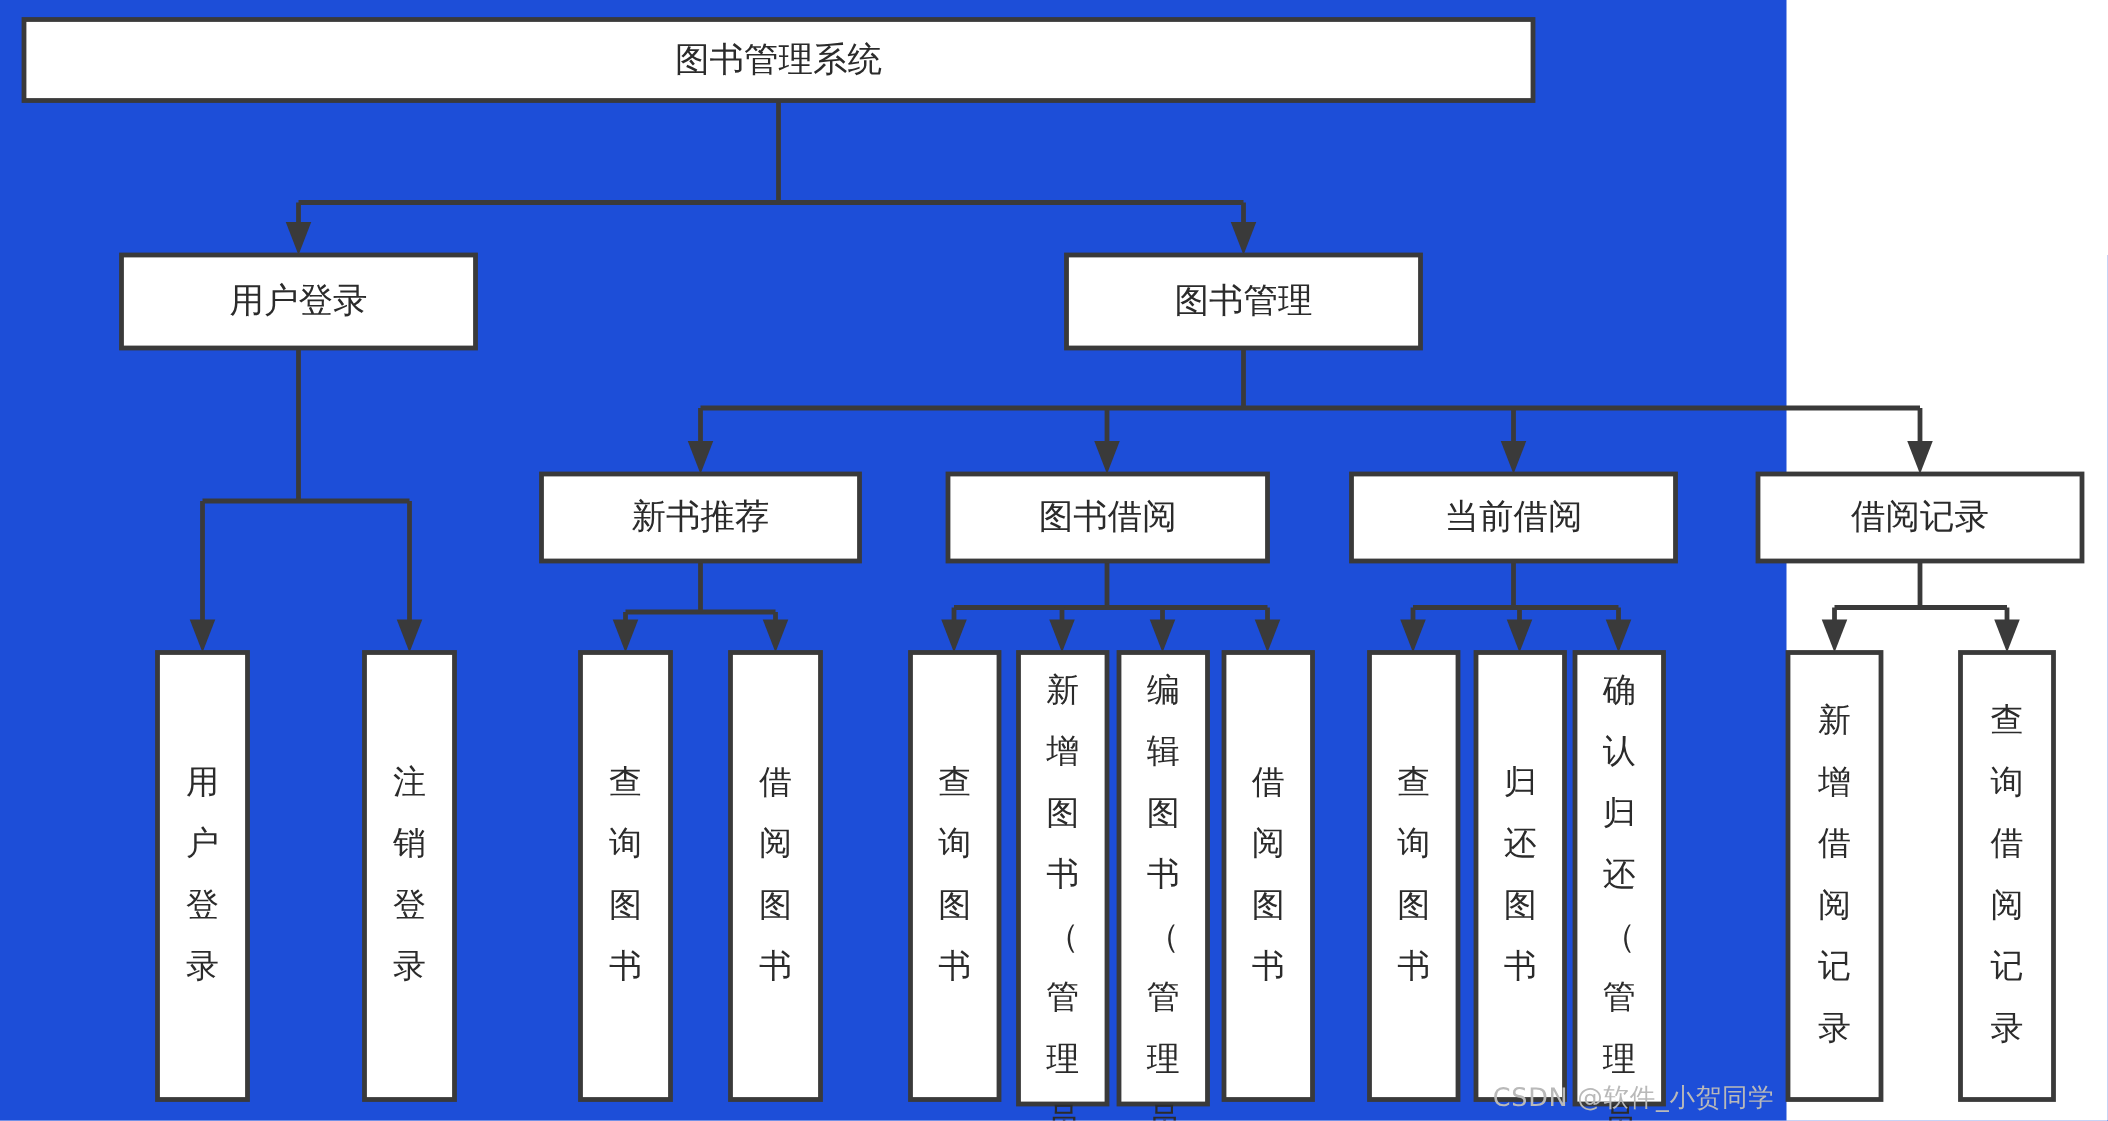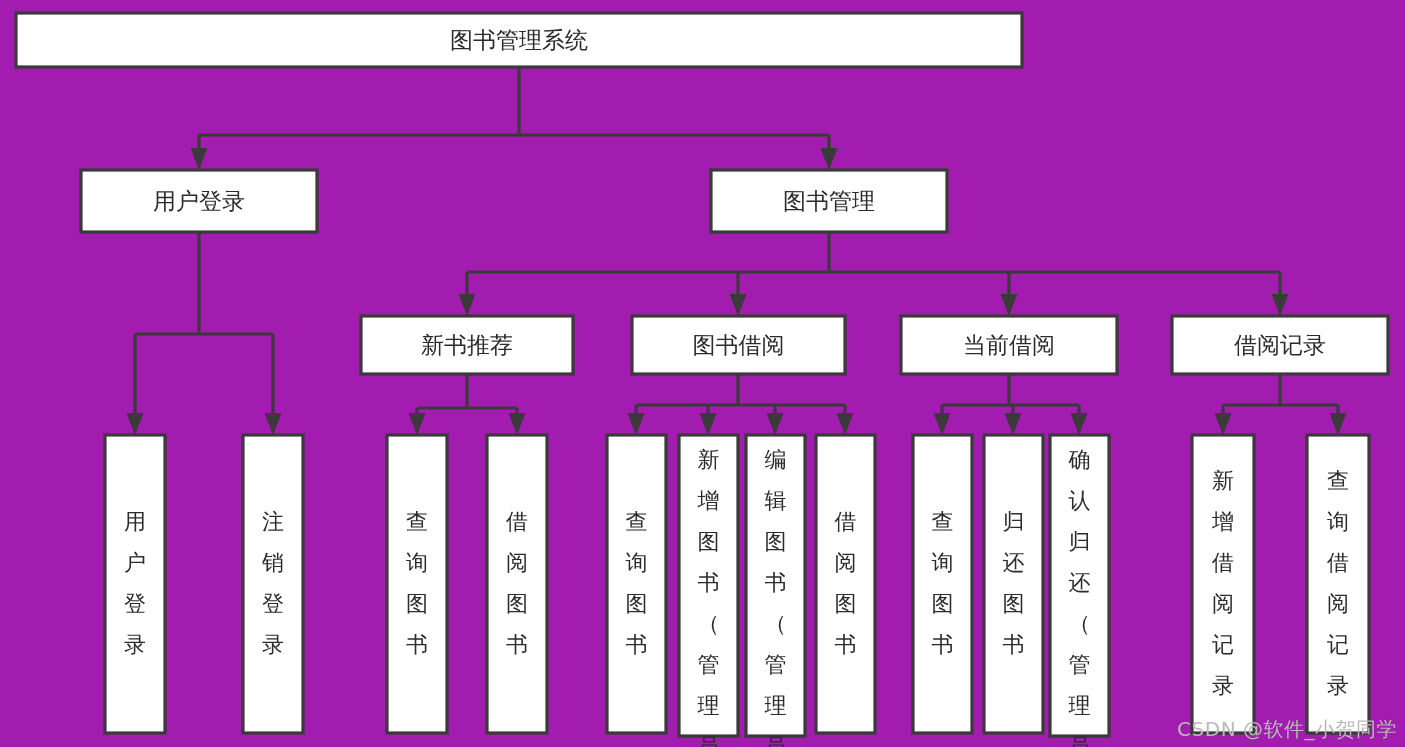--- a/index.html
+++ b/index.html
@@ -8,23 +8,23 @@
     background: #ffffff;
   }
   body {
     width: 1405px;
     height: 747px;
     font-family: "DejaVu Sans", "Liberation Sans", sans-serif;
     overflow: hidden;
   }
   #diagram-root {
     position: relative;
-    width: 1405px;
+    width: 1191px;
     height: 747px;
-    background: #a21caf;
+    background: #1d4ed8;
   }
   svg#flowchart {
     position: absolute;
     left: 0;
     top: 0;
     width: 1405px;
     height: 747px;
     display: block;
   }
   .node-rect {
@@ -53,21 +53,21 @@
   }
   .node-label-v {
     text-anchor: middle;
     font-size: 22px;
   }
   .watermark {
     position: absolute;
     right: 8px;
     bottom: 4px;
     color: #b9b9b9;
-    font-size: 20px;
+    font-size: 17px;
     font-family: "DejaVu Sans", "Liberation Sans", sans-serif;
     white-space: nowrap;
     letter-spacing: 0.5px;
     pointer-events: none;
   }
 </style>
 </head>
 <body>
 
 <div id="diagram-root">

